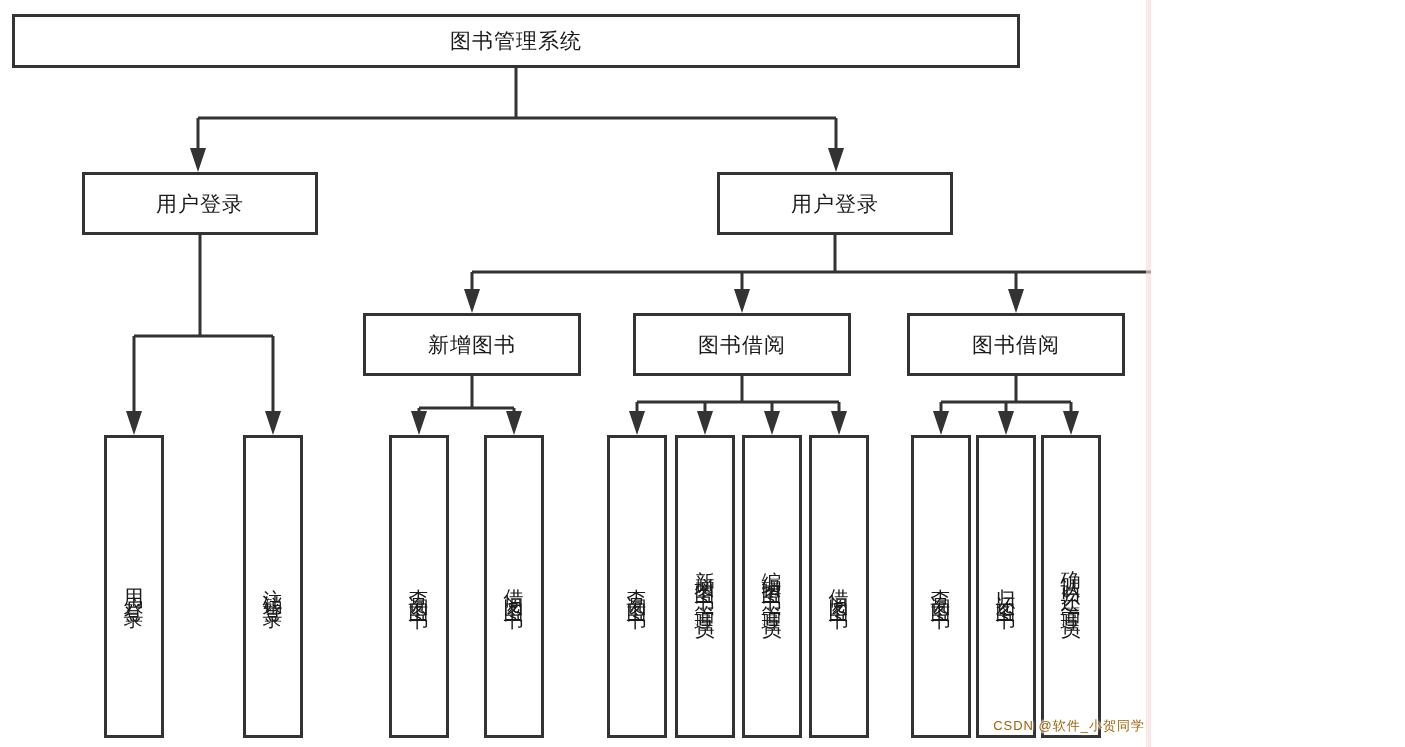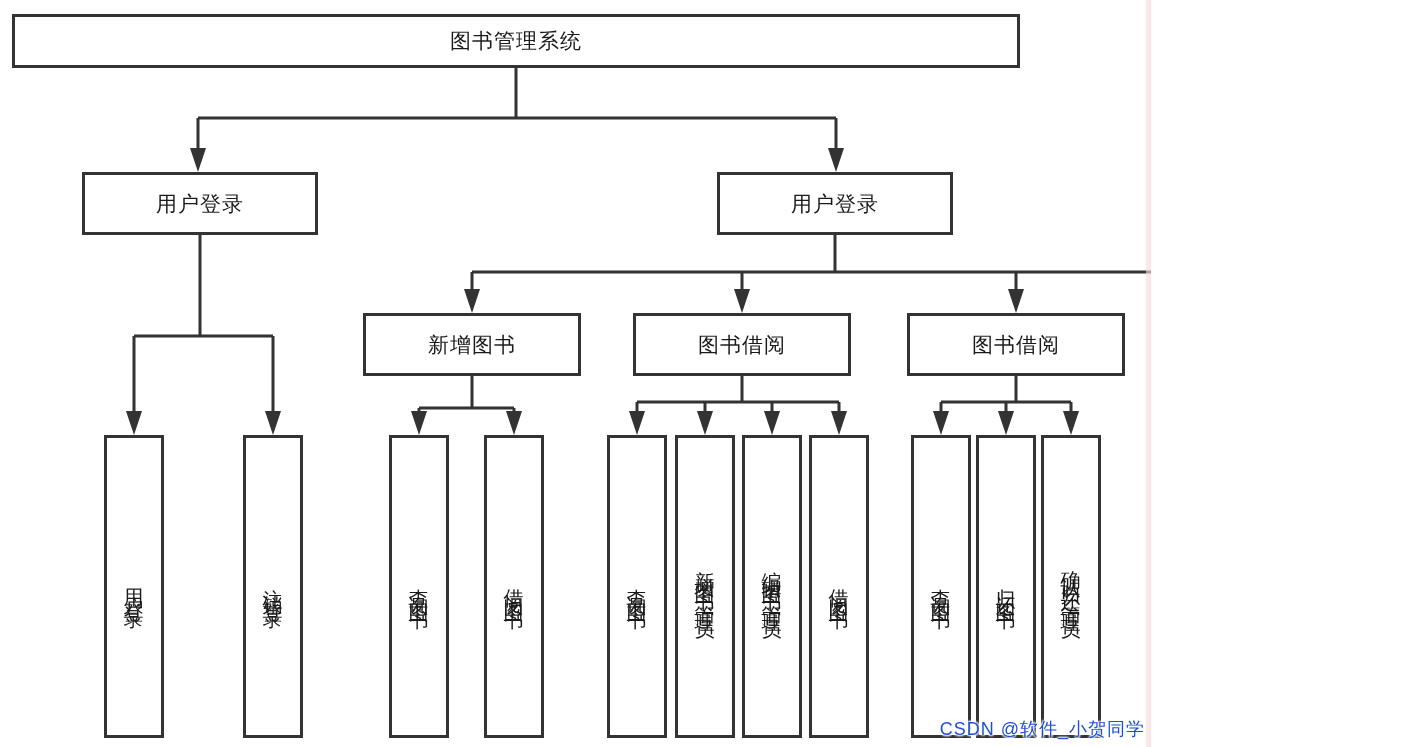--- a/index.html
+++ b/index.html
@@ -46,22 +46,22 @@
     text-orientation: mixed;
     font-size: 20px;
     letter-spacing: 7px;
     line-height: 1;
     white-space: nowrap;
   }
   .watermark {
     position: absolute;
     top: 717px;
     right: 6px;
-    font-size: 18px;
-    color: #1d4ed8;
+    font-size: 13px;
+    color: #a16207;
     letter-spacing: 1px;
     white-space: nowrap;
     text-shadow: 1px 1px 2px #ffffff, -1px -1px 2px #ffffff, 1px -1px 2px #ffffff, -1px 1px 2px #ffffff;
     z-index: 5;
   }
   .edge-tint {
     position: absolute;
     right: 0;
     top: 0;
     width: 5px;

